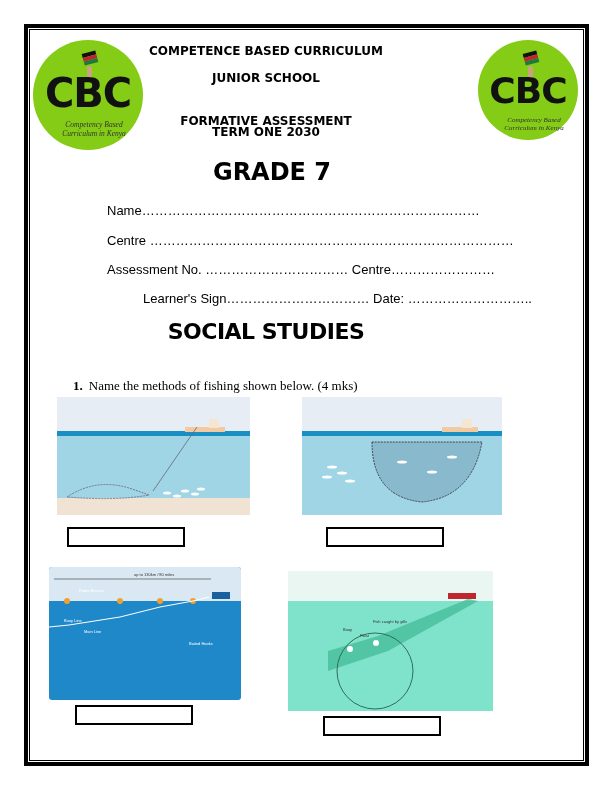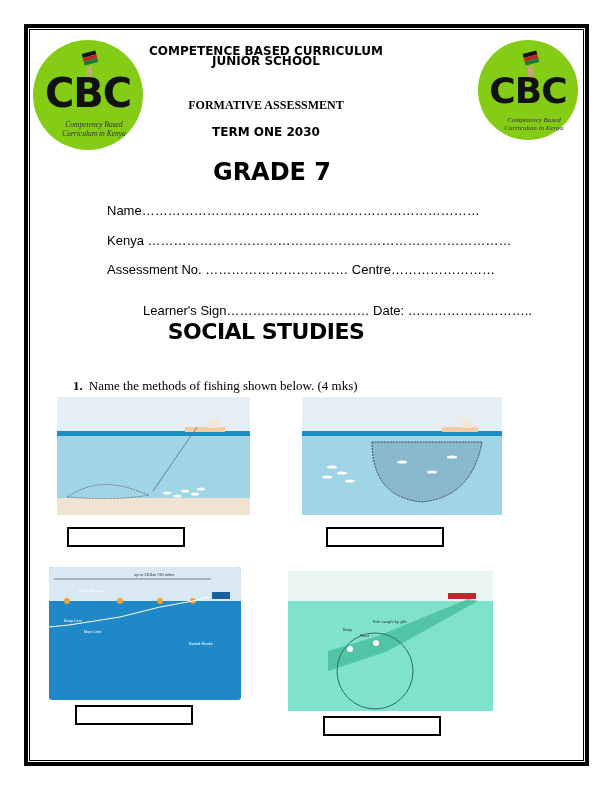--- a/index.html
+++ b/index.html
@@ -49,29 +49,29 @@
   </div>
   <div class="pole" style="left:50px;"></div>
   <div class="cbc" style="font-size:36px;top:30px;">CBC</div>
   <div class="sub" style="top:76px;font-size:7px;line-height:8px;">
     <div>Competency Based</div>
     <div>Curriculum in Kenya</div>
   </div>
 </div>
 
 <div class="hdr" style="top:44px;">COMPETENCE BASED CURRICULUM</div>
-<div class="hdr" style="top:54px;text-align:center;">JUNIOR SCHOOL</div>
-<div class="hdr" style="top:98px;font-family:Liberation Serif, serif;">FORMATIVE ASSESSMENT</div>
+<div class="hdr" style="top:71px;text-align:center;">JUNIOR SCHOOL</div>
+<div class="hdr" style="top:114px;">FORMATIVE ASSESSMENT</div>
 <div class="hdr" style="top:125px;">TERM ONE 2030</div>
 <div class="grade">GRADE 7</div>
 
 <div class="field" style="top:203px;">Name……………………………………………………………………</div>
-<div class="field" style="top:233px;">Kenya  …………………………………………………………………………</div>
+<div class="field" style="top:233px;">Centre  …………………………………………………………………………</div>
 <div class="field" style="top:262px;">Assessment No. ……………………………   Centre……………………</div>
-<div class="field" style="top:303px;padding-left:36px;">Learner's Sign……………………………   Date: ………………………..</div>
+<div class="field" style="top:291px;padding-left:36px;">Learner's Sign……………………………   Date: ………………………..</div>
 
 <div class="subject">SOCIAL STUDIES</div>
 
 <div class="question">
   <b>1.</b><span>Name the methods of fishing shown below. (4 mks)</span>
 </div>
 
 <div class="pic" style="left:57px;top:397px;width:193px;height:118px;background:#e6edf5;">
   <svg width="193" height="118" viewBox="0 0 193 118">
     <rect x="0" y="34" width="193" height="5" fill="#1a8fc4"></rect>

